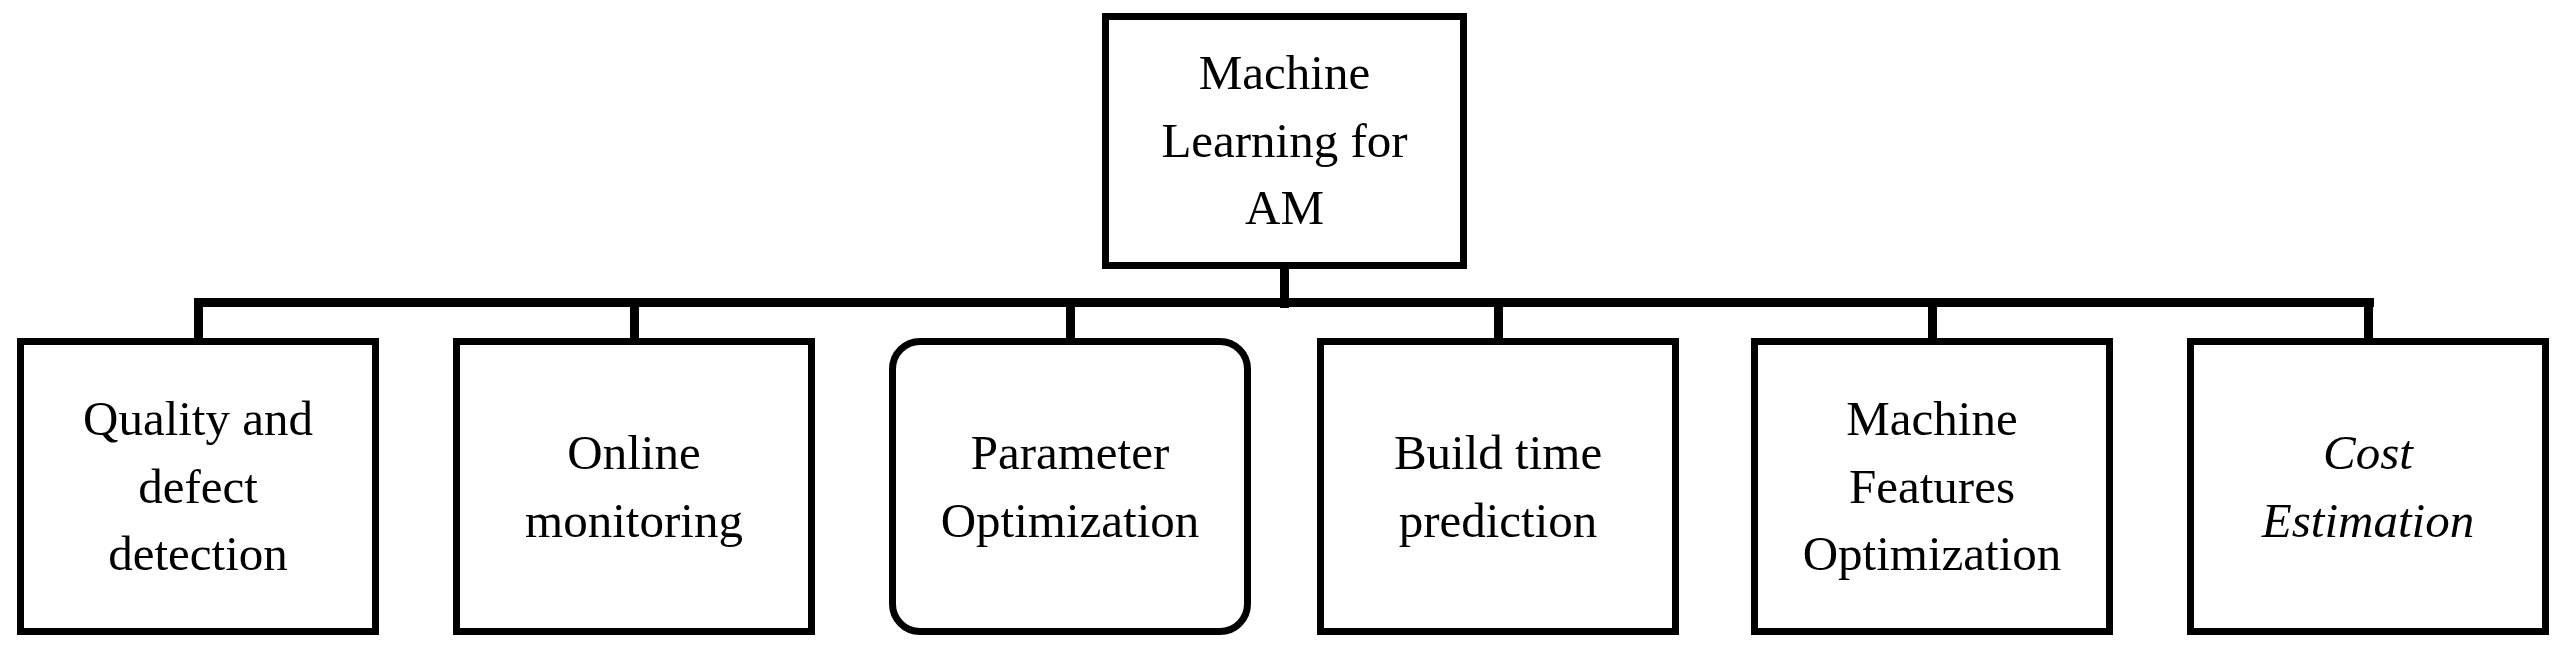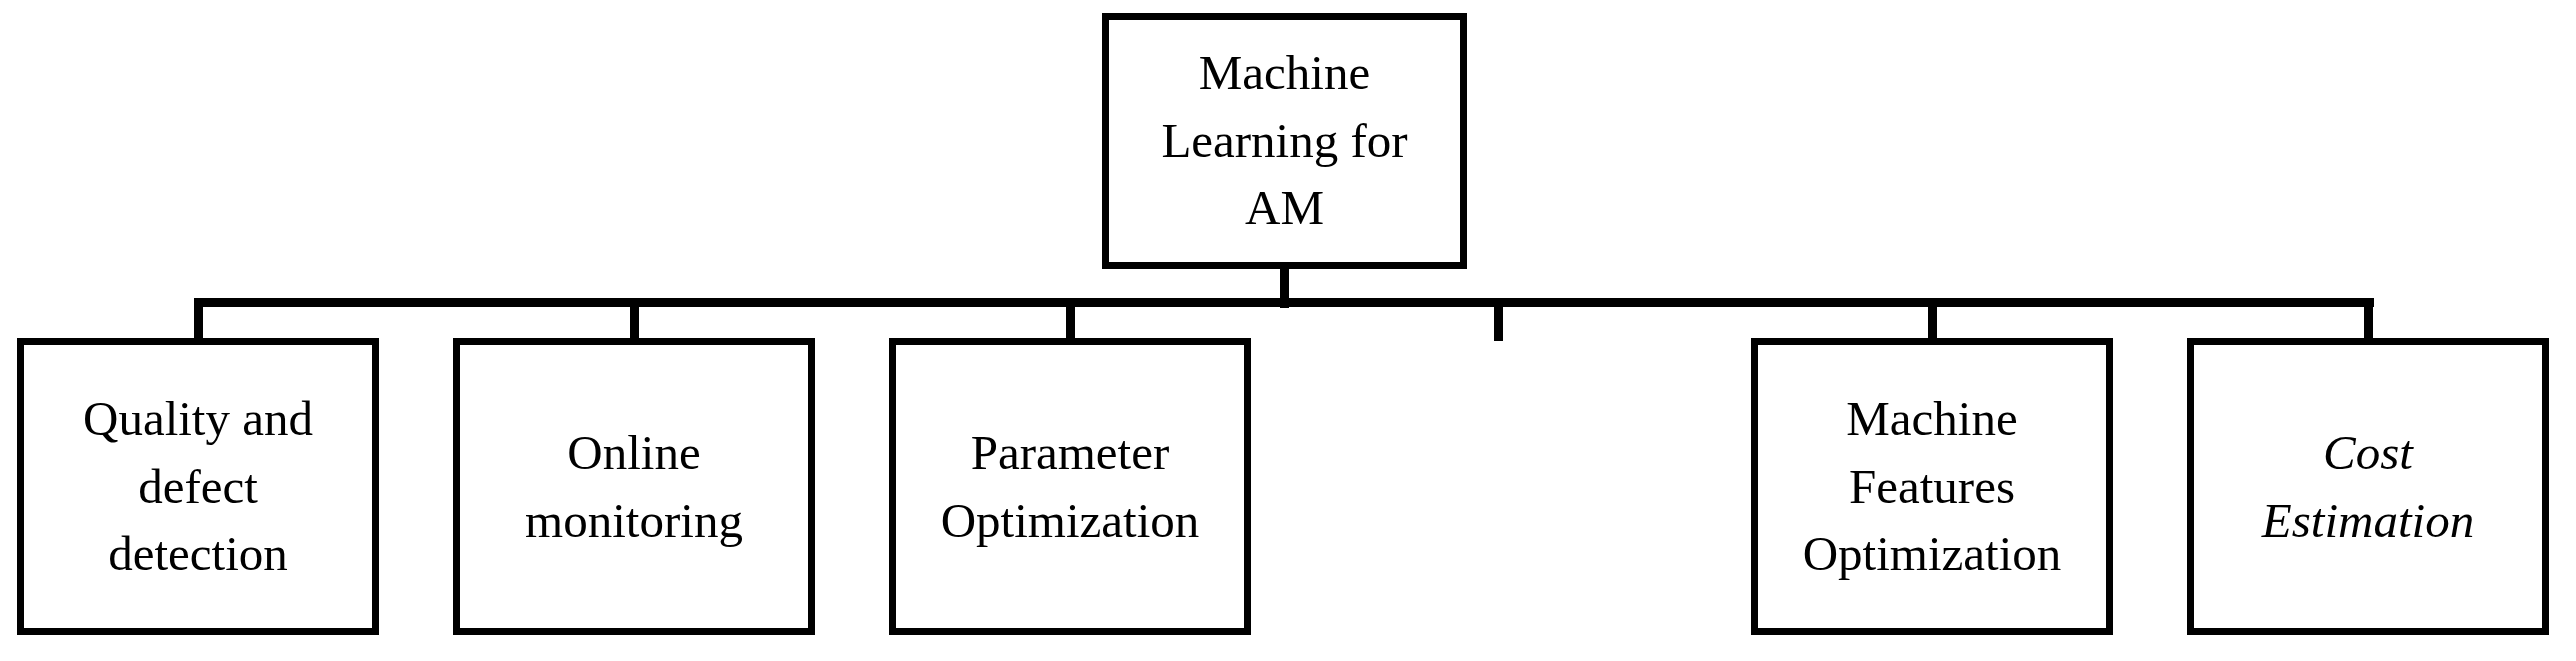--- a/index.html
+++ b/index.html
@@ -39,21 +39,21 @@
     width: 365px;
     height: 256px;
   }
   .node.child {
     top: 338px;
     width: 362px;
     height: 297px;
   }
   .child-0 { left: 17px; }
   .child-1 { left: 453px; }
-  .child-2 { left: 889px; }
+  .child-2 { left: 889px; border-radius: 31px; }
   .child-3 { left: 1317px; }
   .child-4 { left: 1751px; }
   .child-5 { left: 2187px; font-style: italic; }
 
   .line {
     position: absolute;
     background: #000000;
   }
   .stem {
     left: 1280px;
@@ -108,20 +108,24 @@
     <span class="label">Quality and
 defect
 detection</span>
   </div>
 
   <div class="node child child-2">
     <span class="label">Parameter
 Optimization</span>
   </div>
 
+  <div class="node child child-3">
+    <span class="label">Build time
+prediction</span>
+  </div>
 
   <div class="node child child-4">
     <span class="label">Machine
 Features
 Optimization</span>
   </div>
 
   <div class="node child child-5">
     <span class="label">Cost
 Estimation</span>

